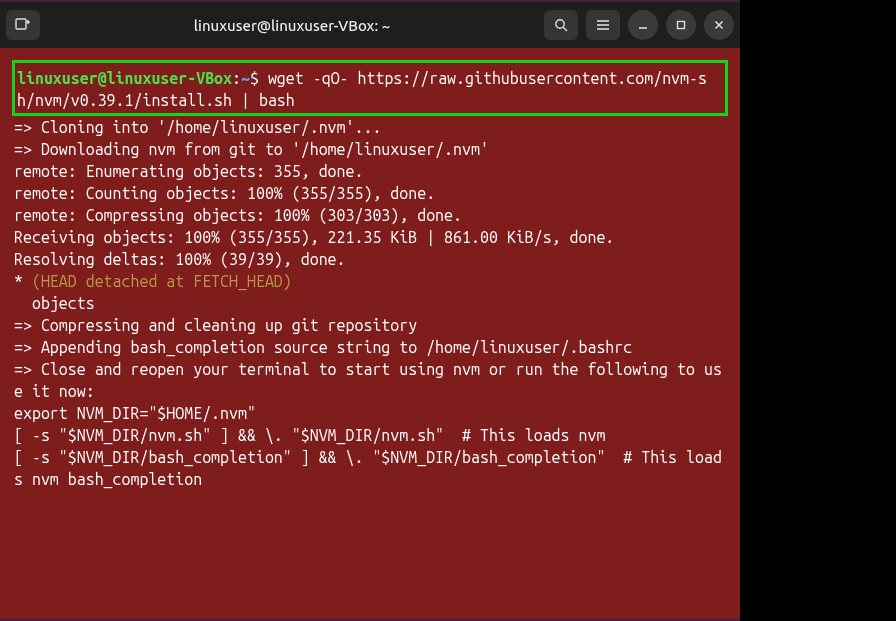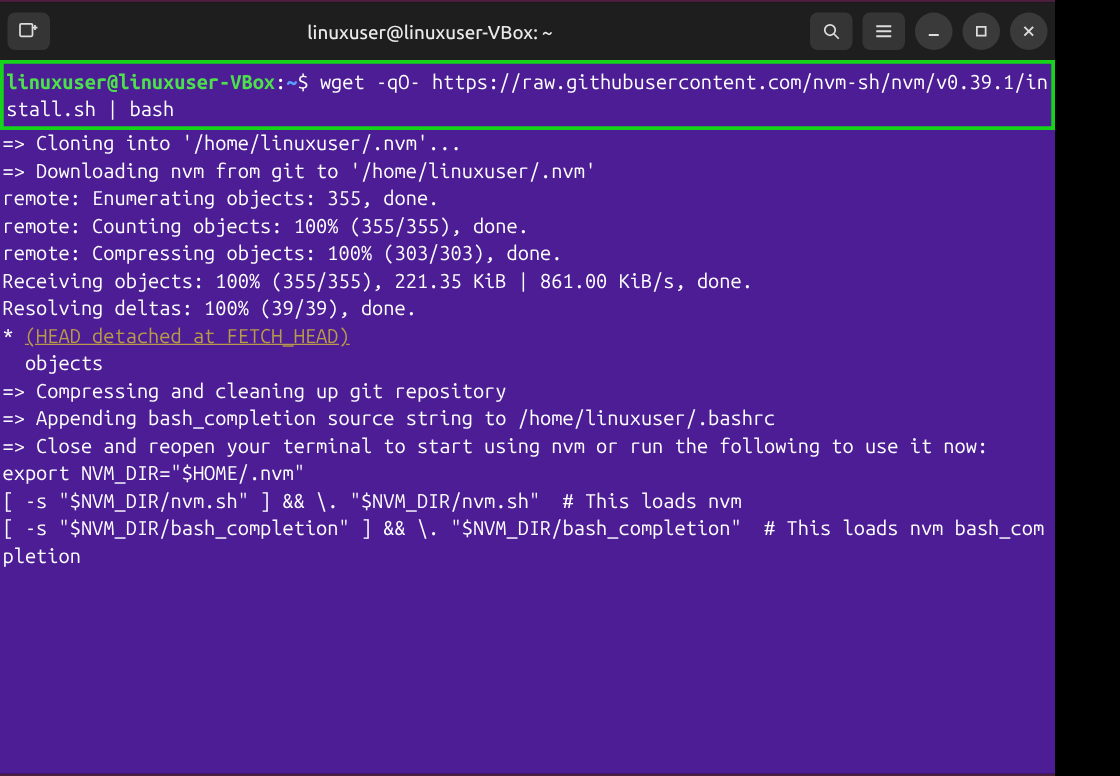--- a/index.html
+++ b/index.html
@@ -8,21 +8,21 @@
       box-sizing: border-box;
     }
     body {
       background: #000;
       width: 896px;
       height: 621px;
       overflow: hidden;
       font-family: "Ubuntu Mono", "DejaVu Sans Mono", monospace;
     }
     .window {
-      width: 844px;
+      width: 740px;
       height: 621px;
       background: #000;
       border-top: 2px solid #4a1e3d;
       border-bottom: 2px solid #4a1e3d;
     }
     .titlebar {
       height: 46px;
       background: #1e1e1e;
       display: flex;
       align-items: center;
@@ -66,22 +66,22 @@
       display: flex;
       align-items: center;
       justify-content: center;
       color: #ddd;
       cursor: pointer;
     }
     .win-btn.close {
       background: #3a3a3a;
     }
     .terminal {
-      background: #4c1d95;
-      padding: 0;
+      background: #7f1d1d;
+      padding: 12px;
       height: calc(100% - 46px);
       font-size: 16px;
       line-height: 22px;
       color: #ffffff;
       position: relative;
     }
     .highlight-box {
       border: 3px solid #15d41a;
       padding: 4px 2px 2px 2px;
       margin: 0;
@@ -92,21 +92,21 @@
       font-family: "Ubuntu Mono", monospace;
     }
     .rest {
       padding: 0 2px;
     }
     .user { color: #4ce04c; font-weight: bold; }
     .colon { color: #ffffff; }
     .path { color: #5c9eff; font-weight: bold; }
     .dollar { color: #ffffff; }
     .cmd { color: #ffffff; }
-    .branch { color: #b89a4a; text-decoration: underline; }
+    .branch { color: #b89a4a; }
     .out { color: #ffffff; }
   </style>
 </head>
 <body>
 
 <div class="window">
   <div class="titlebar">
     <div class="titlebar-left">
       <div class="titlebar-btn">
         <svg width="16" height="14" viewBox="0 0 16 14">

